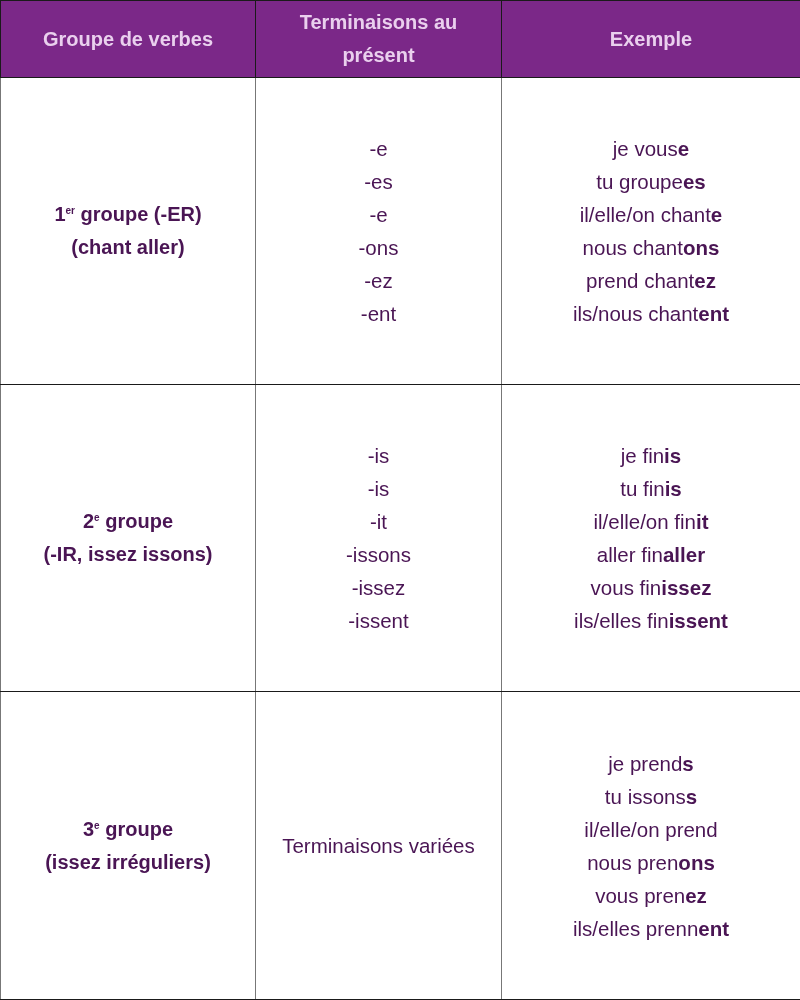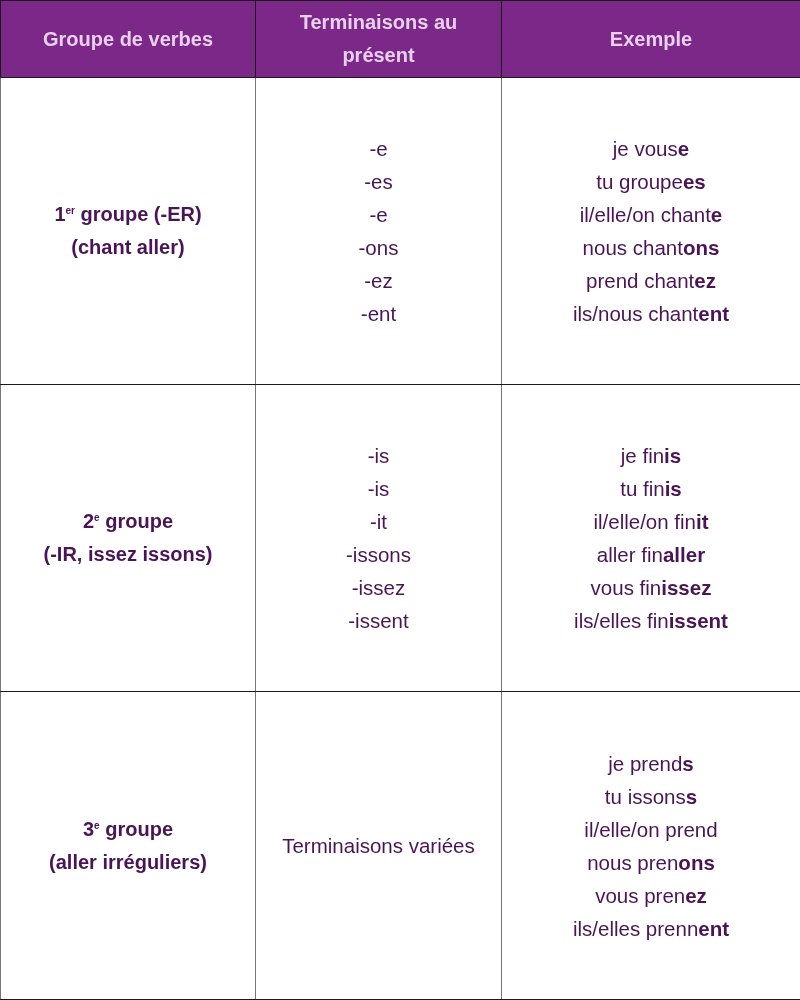--- a/index.html
+++ b/index.html
@@ -99,21 +99,21 @@
         <span class="line"><span>il/elle/on fin</span><b>it</b></span>
         <span class="line"><span>aller fin</span><b>aller</b></span>
         <span class="line"><span>vous fin</span><b>issez</b></span>
         <span class="line"><span>ils/elles fin</span><b>issent</b></span>
       </td>
     </tr>
 
     <tr style="height:308px;">
       <td class="group">
         <span class="line"><span>3</span><sup>e</sup><span style="white-space:pre"> groupe</span></span>
-        <span class="line">(aller irréguliers)</span>
+        <span class="line">(issez irréguliers)</span>
       </td>
       <td class="endings">
         <span class="line">Terminaisons variées</span>
       </td>
       <td class="example">
         <span class="line"><span>je prend</span><b>s</b></span>
         <span class="line"><span>tu issons</span><b>s</b></span>
         <span class="line"><span>il/elle/on prend</span><b></b></span>
         <span class="line"><span>nous pren</span><b>ons</b></span>
         <span class="line"><span>vous pren</span><b>ez</b></span>

